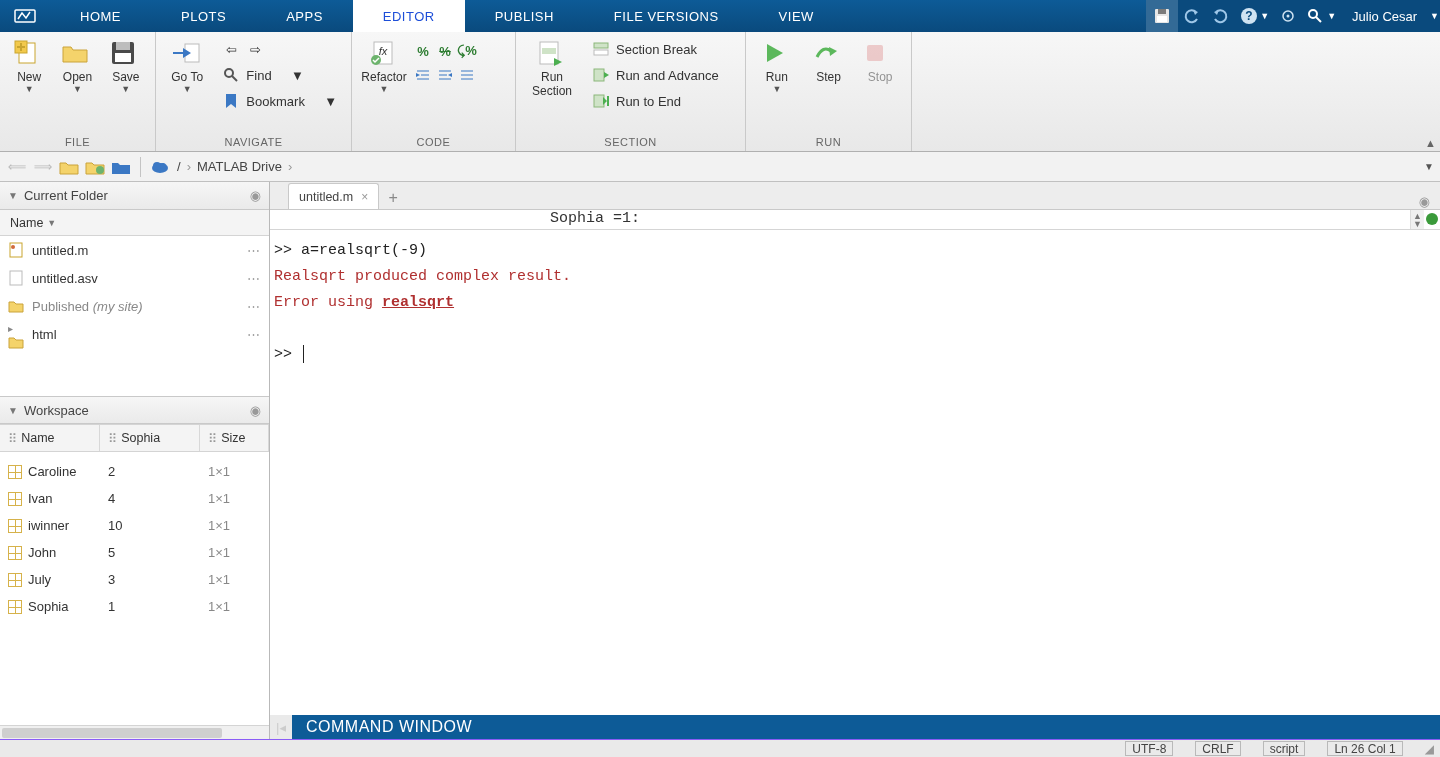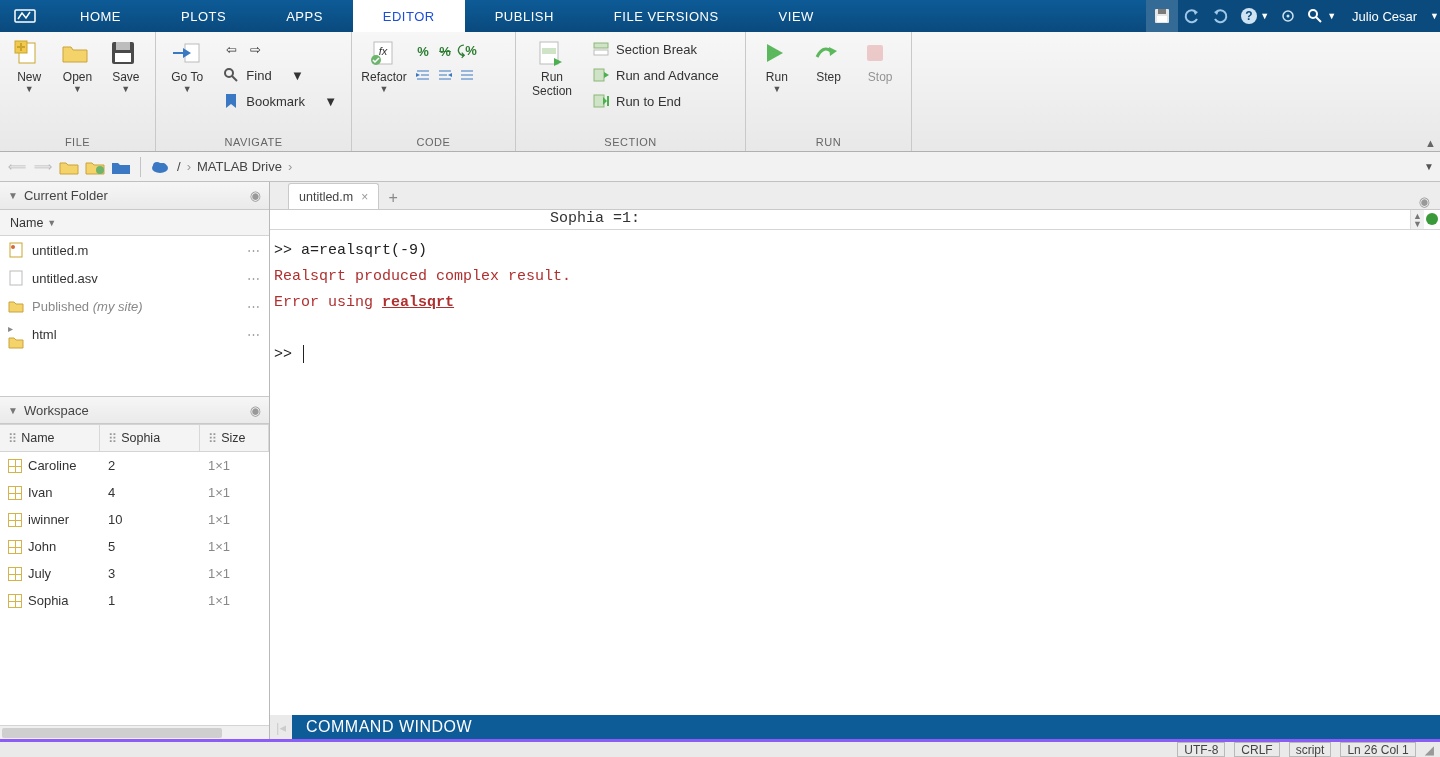--- a/index.html
+++ b/index.html
@@ -49,21 +49,21 @@
 .file-row { display: flex; align-items: center; height: 28px; padding: 0 8px; color: #333; gap: 8px; }
 .file-row .more { margin-left: auto; color: #888; letter-spacing: 1px; cursor: pointer; }
 .file-row.dim { color: #888; font-style: normal; }
 .file-row.dim .hint { font-style: italic; }
 .ws-table { flex: 1; overflow: auto; }
 .ws-head { display: flex; background: #f4f4f4; border-top: 1px solid #d4d4d4; border-bottom: 1px solid #d4d4d4; height: 28px; }
 .ws-head > div { display: flex; align-items: center; padding: 0 8px; color: #333; font-size: 12.5px; border-right: 1px solid #d8d8d8; }
 .wcol-name { width: 100px; }
 .wcol-val { width: 100px; }
 .wcol-size { flex: 1; }
-.ws-row { display: flex; height: 27px; align-items: center; }
+.ws-row { display: flex; height: 27px; align-items: flex-end; }
 .ws-row > div { padding: 0 8px; overflow: hidden; white-space: nowrap; text-overflow: ellipsis; }
 .ws-row .wname { width: 100px; color: #333; display: flex; align-items: center; gap: 6px; }
 .ws-row .wval { width: 100px; color: #333; }
 .ws-row .wsize { flex: 1; color: #888; }
 .var-ico { width: 14px; height: 14px; background: #fff; border: 1px solid #d6b24a; display: inline-block; position: relative; }
 .var-ico::before, .var-ico::after { content: ""; position: absolute; background: #d6b24a; }
 .var-ico::before { left: 6px; top: 0; width: 1px; height: 100%; }
 .var-ico::after { top: 6px; left: 0; height: 1px; width: 100%; }
 .str-ico { width: 14px; height: 14px; background: #fff; border: 1px solid #7aa560; display: inline-block; position: relative; }
 .scroll-stub { height: 14px; background: #f0f0f0; border-top: 1px solid #d4d4d4; display: flex; }
@@ -83,21 +83,21 @@
 .editor-peek .okdot { position: absolute; right: 2px; top: 3px; width: 12px; height: 12px; border-radius: 50%; background: #3a9a3a; }
 .cmd-win { flex: 1; background: #fff; font-family: "Courier New", monospace; font-size: 15px; padding: 8px 8px 8px 4px; color: #222; line-height: 26px; }
 .cmd-win .err { color: #b03030; }
 .cmd-win .errlink { color: #b03030; text-decoration: underline; font-weight: bold; cursor: pointer; }
 .cmd-win .cursor { border-left: 1px solid #222; display: inline-block; height: 18px; vertical-align: middle; margin-left: 2px; }
 .cmd-tab { height: 24px; background: #0d5b97; color: #fff; display: flex; align-items: center; }
 .cmd-tab .lab { background: #0d5b97; padding: 0 14px; font-size: 16px; letter-spacing: 0.5px; }
 .cmd-tab .goto-start { width: 22px; text-align: center; color: #ccc; cursor: pointer; background: #eaeaea; height: 100%; display: flex; align-items: center; justify-content: center; }
 
 
-.status { height: 18px; background: #eaeaea; border-top: 3px solid #8b5cf6; display: flex; align-items: center; font-size: 12px; color: #444; padding: 0 6px; gap: 9px; }
+.status { height: 18px; background: #eaeaea; border-top: 1px solid #8b5cf6; display: flex; align-items: center; font-size: 12px; color: #444; padding: 0 6px; gap: 22px; }
 .status .sp { flex: 1; }
 .status .box { border: 1px solid #b9b9b9; padding: 0 6px; height: 15px; display: flex; align-items: center; }
 
 
 svg { display: block; }
 </style>
 </head>
 <body>
 
 <div class="top-bar">

